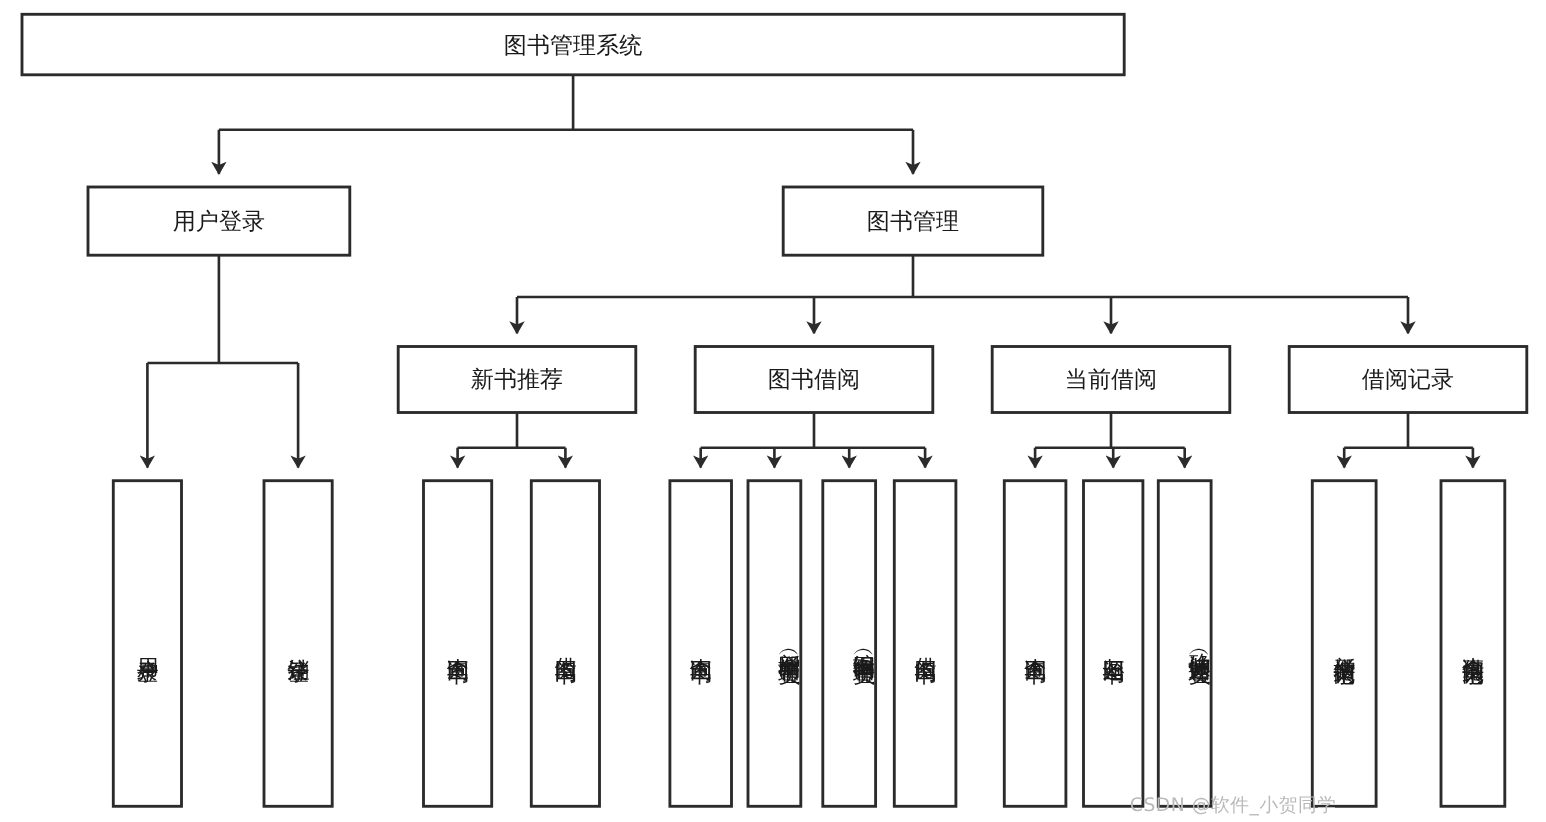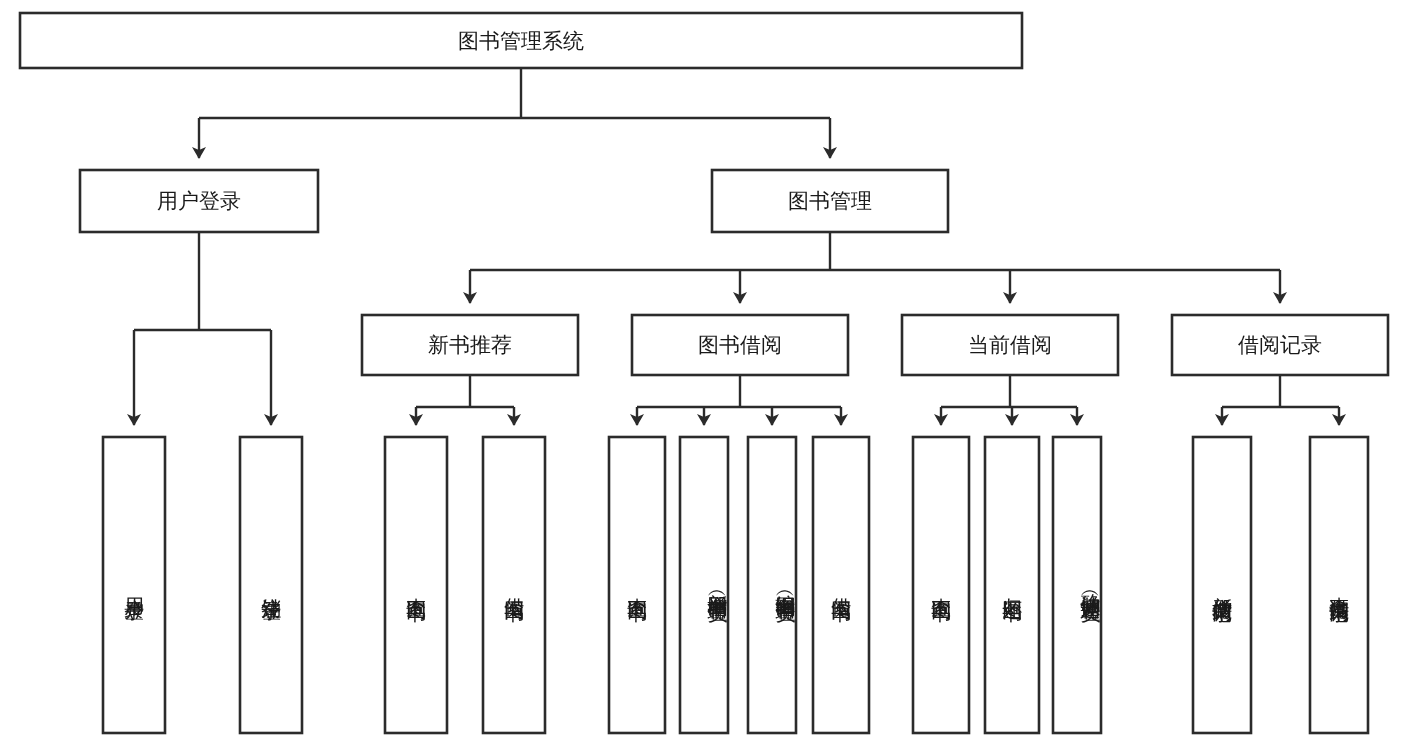--- a/index.html
+++ b/index.html
@@ -200,13 +200,14 @@
   <div class="vlabel" style="left:609px; top:437px; width:56px; height:296px;">查询图书</div>
   <div class="vlabel" style="left:680px; top:443px; width:48px; height:284px; align-items:flex-start;">新增图书（管理员）</div>
   <div class="vlabel" style="left:748px; top:443px; width:48px; height:284px; align-items:flex-start;">编辑图书（管理员）</div>
   <div class="vlabel" style="left:813px; top:437px; width:56px; height:296px;">借阅图书</div>
   <div class="vlabel" style="left:913px; top:437px; width:56px; height:296px;">查询图书</div>
   <div class="vlabel" style="left:985px; top:437px; width:54px; height:296px;">归还图书</div>
   <div class="vlabel" style="left:1053px; top:443px; width:48px; height:284px; align-items:flex-start;">确认归还（管理员）</div>
   <div class="vlabel" style="left:1193px; top:437px; width:58px; height:296px;">新增借阅记录</div>
   <div class="vlabel" style="left:1310px; top:437px; width:58px; height:296px;">查询借阅记录</div>
 
+  <div class="watermark">CSDN @软件_小贺同学</div>
 </div>
 
 </body></html>

